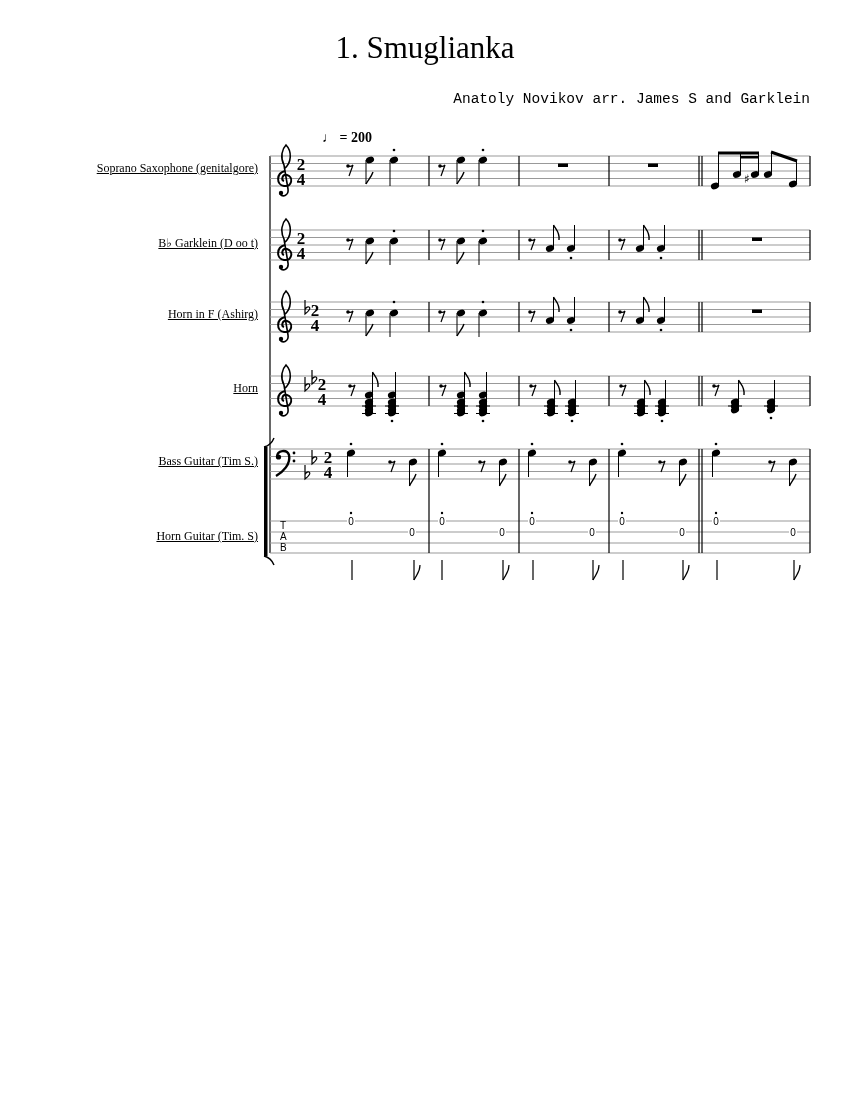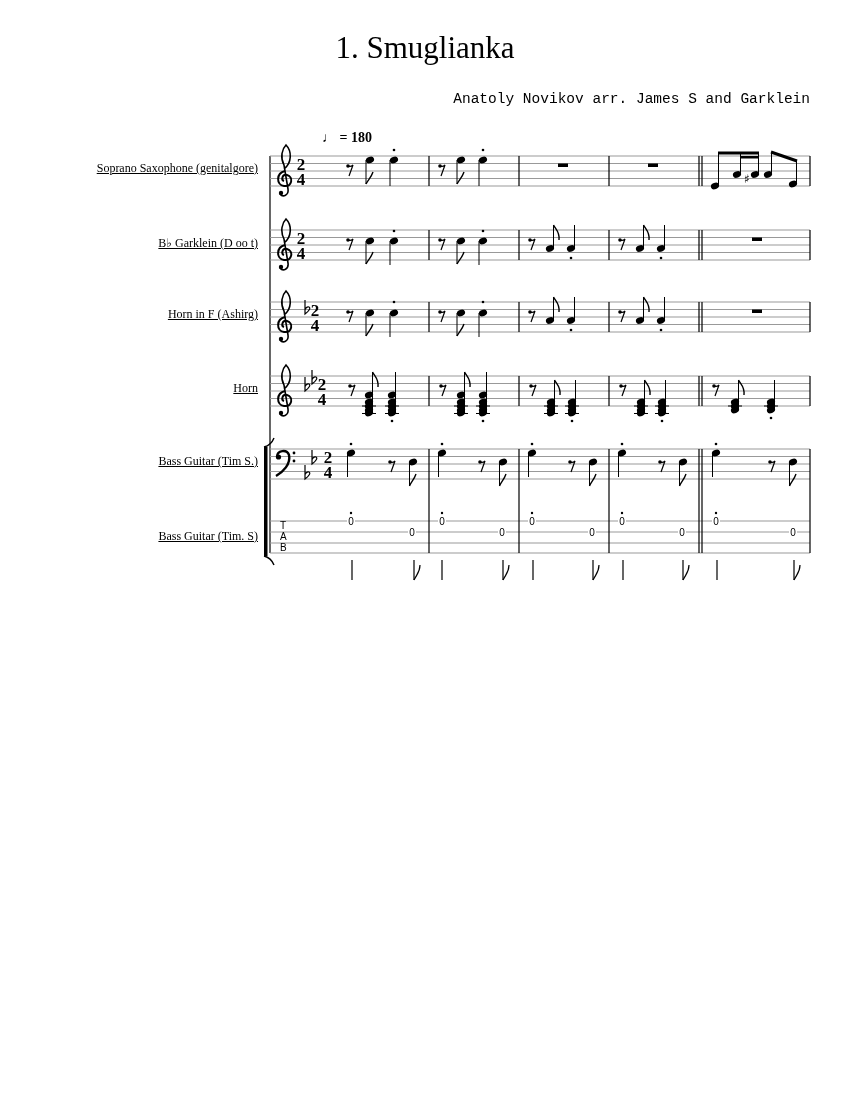--- a/index.html
+++ b/index.html
@@ -13,28 +13,28 @@
              font-family: "Liberation Serif", serif; }
     .inst { position: absolute; right: 592px; font-size: 12px; white-space: nowrap;
             font-family: "Liberation Serif", serif; text-decoration: underline; }
     svg.score { position: absolute; left: 0; top: 0; }
   </style>
 </head>
 <body>
 
 <div class="title">1. Smuglianka</div>
 <div class="composer">Anatoly Novikov arr. James S and Garklein</div>
-<div class="tempo">♩ = 180</div>
+<div class="tempo">♩ = 200</div>
 
 <div class="inst" style="top:161px">Soprano Saxophone (genitalgore)</div>
 <div class="inst" style="top:236px">B♭ Garklein (D oo t)</div>
 <div class="inst" style="top:307px">Horn in F (Ashirg)</div>
 <div class="inst" style="top:381px">Horn</div>
 <div class="inst" style="top:454px">Bass Guitar (Tim S.)</div>
-<div class="inst" style="top:529px">Bass Guitar (Tim. S)</div>
+<div class="inst" style="top:529px">Horn Guitar (Tim. S)</div>
 
 <svg class="score" width="850" height="1100" viewBox="0 0 850 1100">
   <defs>
 
     <g id="treble">
       <path d="M6,-2 C14,-8 14,-20 8,-26 C4,-22 2,-14 6,-6 L10,18 C11,24 5,27 2,23" fill="none" stroke="#000" stroke-width="1.6"></path>
       <path d="M7,0 C-2,2 -2,14 6,15 C14,16 16,6 9,4 C4,3 3,9 6,10" fill="none" stroke="#000" stroke-width="2"></path>
       <circle cx="3" cy="22" r="2.2" fill="#000"></circle>
     </g>
 

